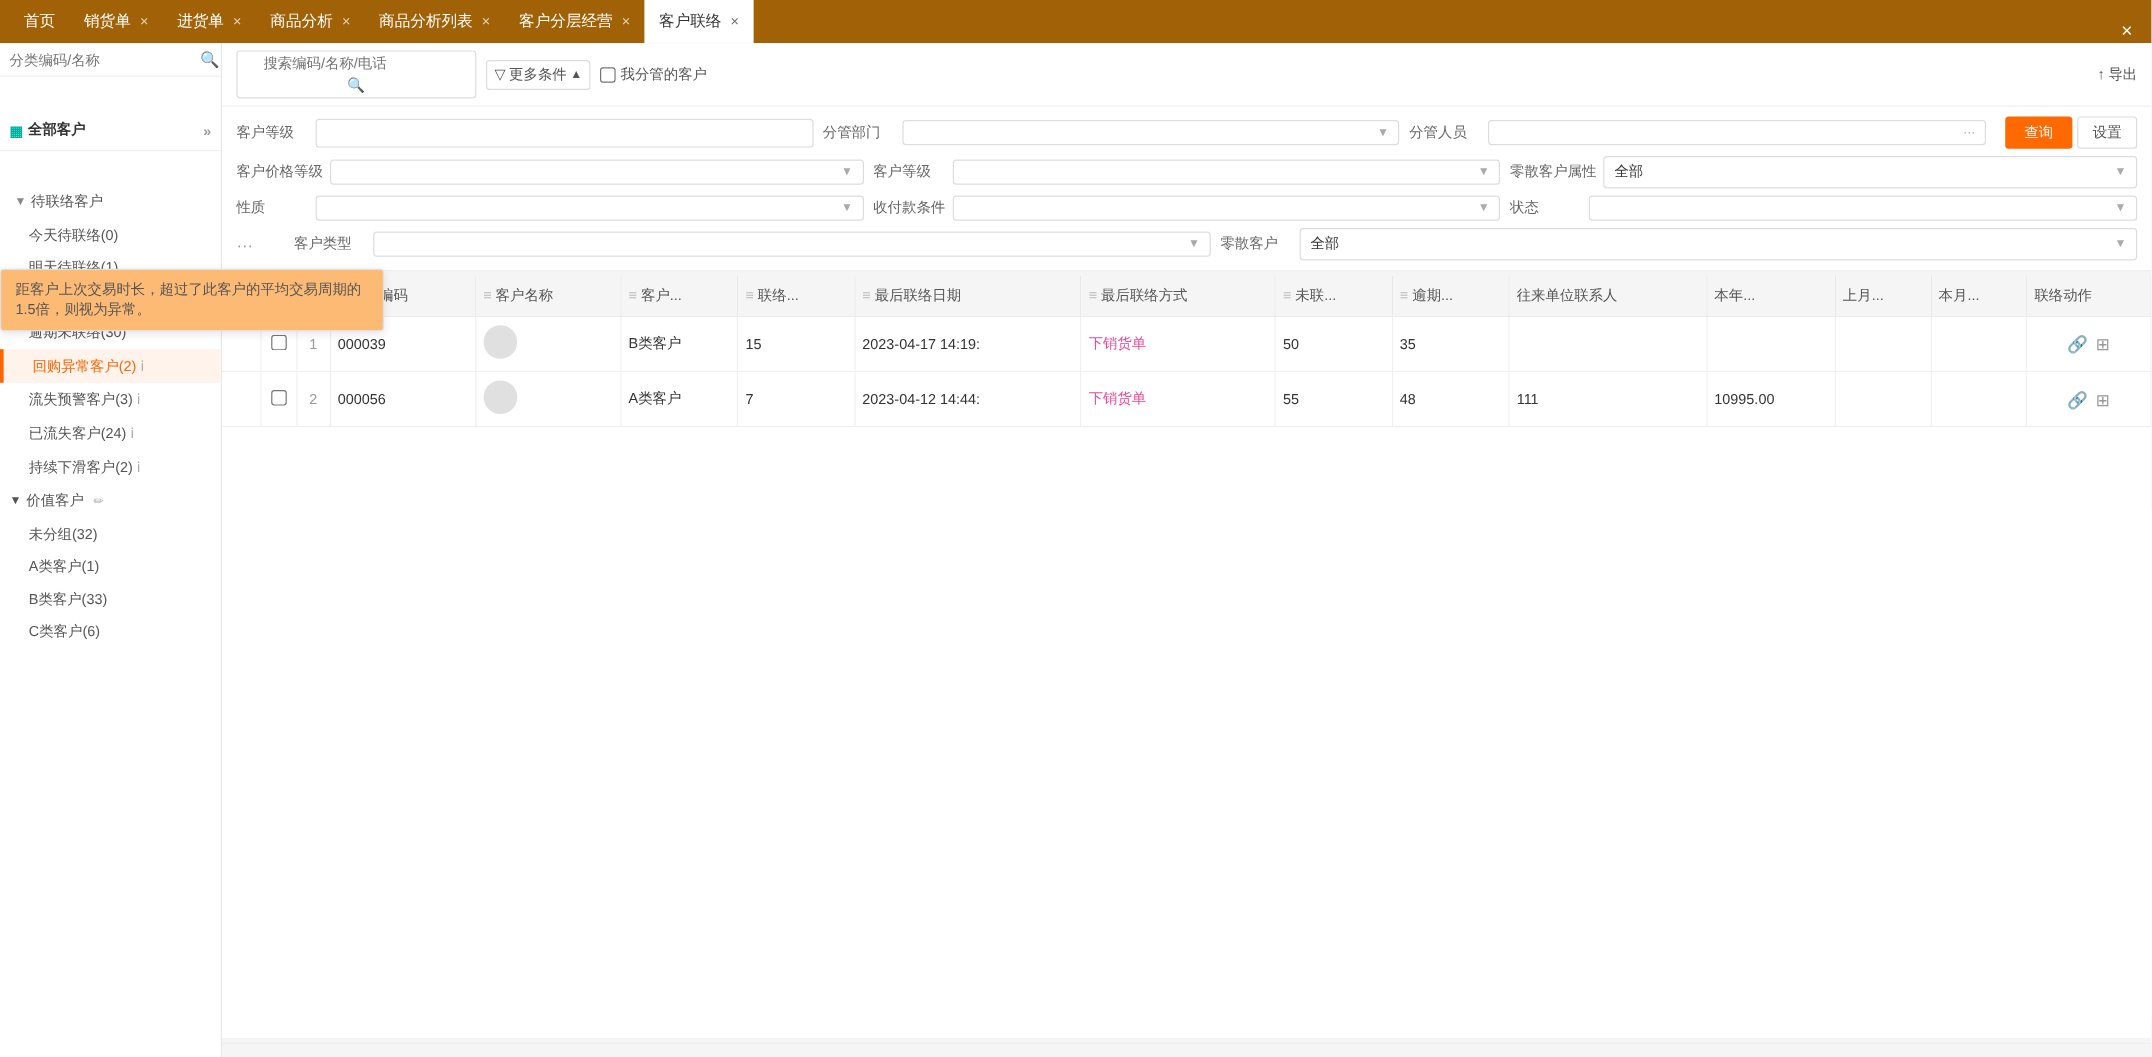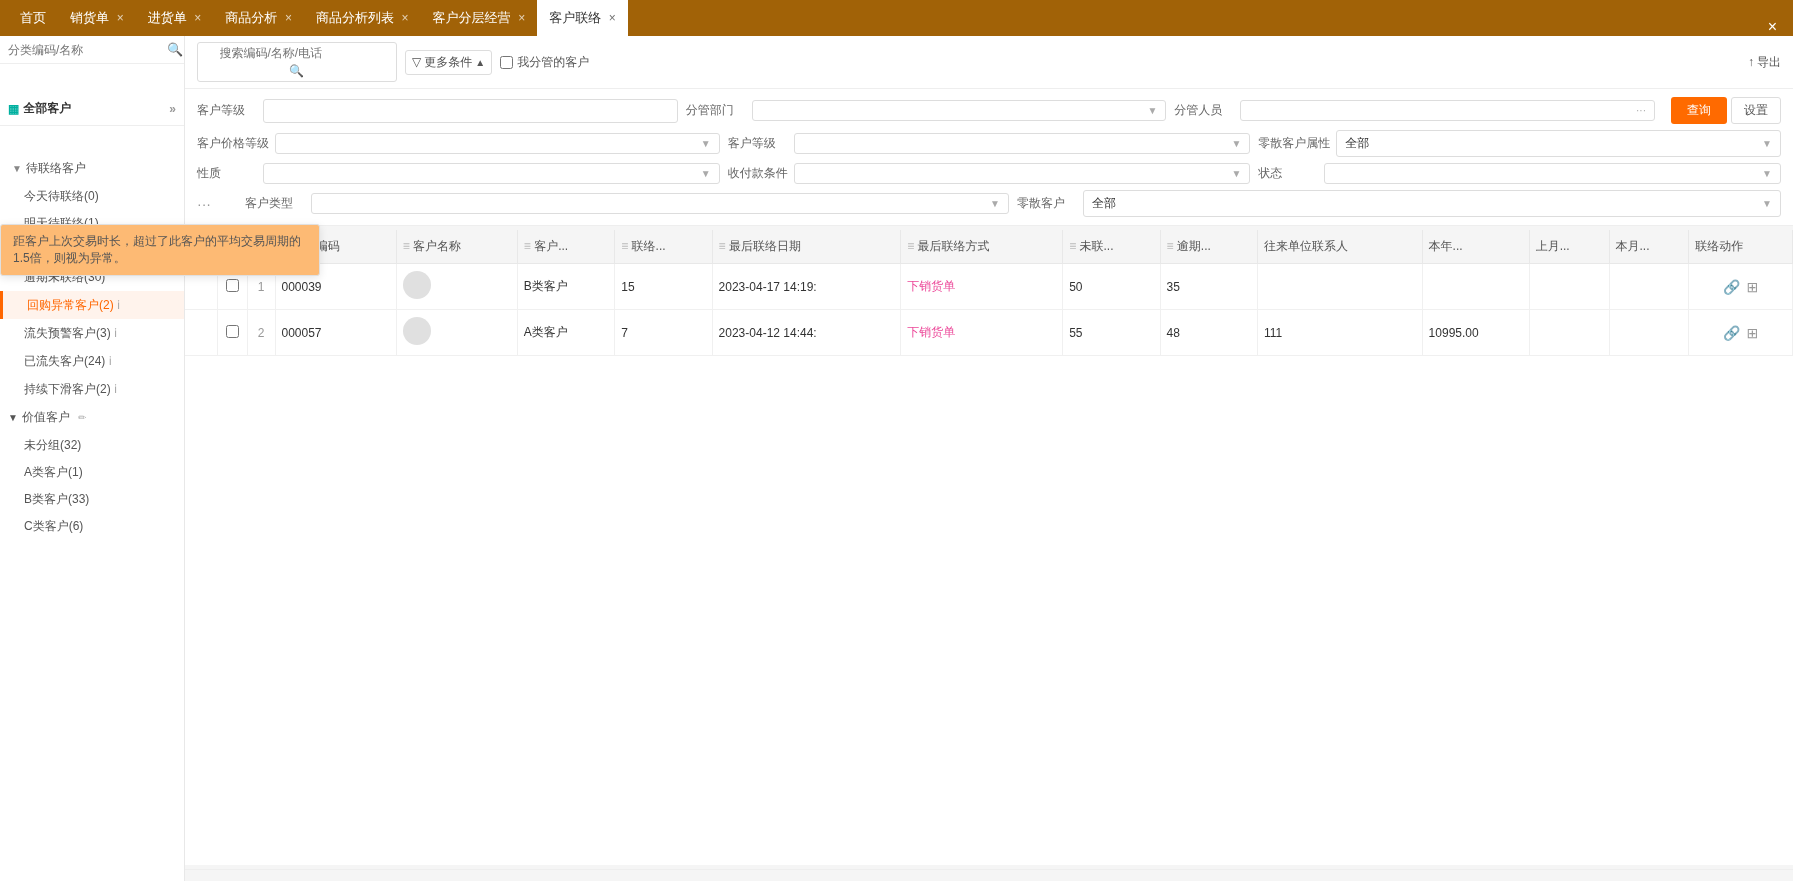--- a/index.html
+++ b/index.html
@@ -627,21 +627,21 @@
               </div>
             </td>
           </tr>
 
           <tr>
             <td></td>
             <td class="table-check-col">
               <input type="checkbox" style="">
             </td>
             <td class="table-num-col">2</td>
-            <td>000057</td>
+            <td>000056</td>
             <td>
               <span class="avatar-cell"></span>
             </td>
             <td>A类客户</td>
             <td>7</td>
             <td>2023-04-12 14:44:</td>
             <td>
               <span class="link-text">下销货单</span>
             </td>
             <td>55</td>

